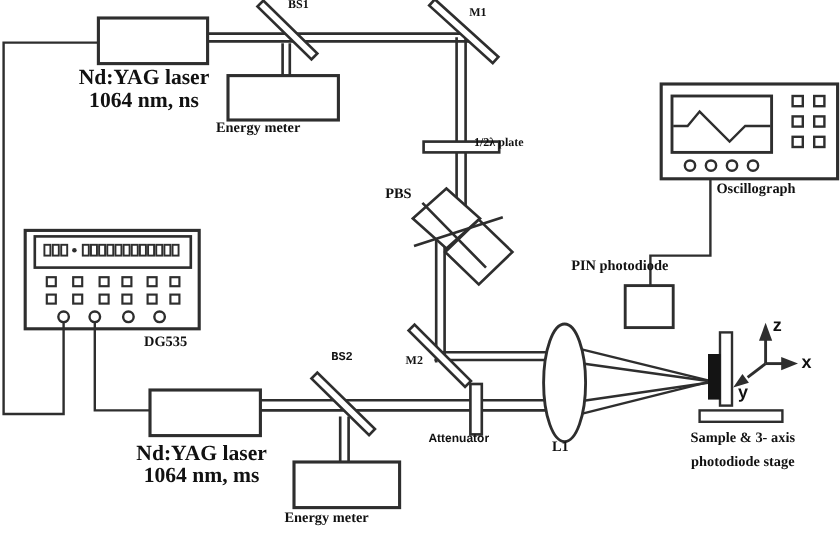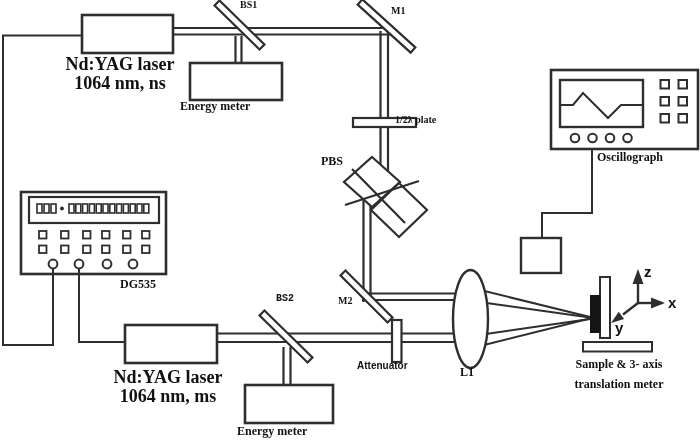--- a/index.html
+++ b/index.html
@@ -148,31 +148,32 @@
 <div class="lbl serif f18 center twoline" style="left:53px;top:55px;width:134px;">
   <div>Nd:YAG laser</div>
   <div>1064 nm, ns</div>
 </div>
 <div class="lbl serif f16" style="left:240px;top:0px;">BS1</div>
 <div class="lbl serif f16" style="left:391px;top:6px;">M1</div>
 <div class="lbl serif f17" style="left:180px;top:100px;">Energy meter</div>
 <div class="lbl serif f16" style="left:395px;top:99px;margin-top:16px;">1/2λ plate</div>
 <div class="lbl serif f17" style="left:321px;top:155px;">PBS</div>
 <div class="lbl serif f17" style="left:597px;top:151px;">Oscillograph</div>
+<div class="lbl serif f17" style="left:476px;top:215px;">PIN photodiode</div>
 <div class="lbl serif f17" style="left:82px;top:278px;margin-left:38px;">DG535</div>
 <div class="lbl serif f16" style="left:276px;top:294px;font-family:Liberation Mono, monospace;">BS2</div>
 <div class="lbl serif f16" style="left:338px;top:296px;">M2</div>
 <div class="lbl sans  f16" style="left:357px;top:361px;">Attenuator</div>
 <div class="lbl serif f17" style="left:460px;top:366px;">L1</div>
 <div class="lbl serif f18 center twoline" style="left:101px;top:368px;width:134px;">
   <div>Nd:YAG laser</div>
   <div>1064 nm, ms</div>
 </div>
 <div class="lbl serif f17" style="left:237px;top:425px;">Energy meter</div>
 <div class="lbl serif f17 center twoline" style="left:545px;top:354px;width:148px;">
   <div style="line-height:20px;">Sample &amp; 3- axis</div>
-  <div style="line-height:20px;">translation meter</div>
+  <div style="line-height:20px;">photodiode stage</div>
 </div>
 <div class="lbl sans f15" style="left:644px;top:264px;">z</div>
 <div class="lbl sans f15" style="left:668px;top:295px;">x</div>
 <div class="lbl sans f15" style="left:615px;top:320px;">y</div>
 
 </div>
 
 </body></html>

